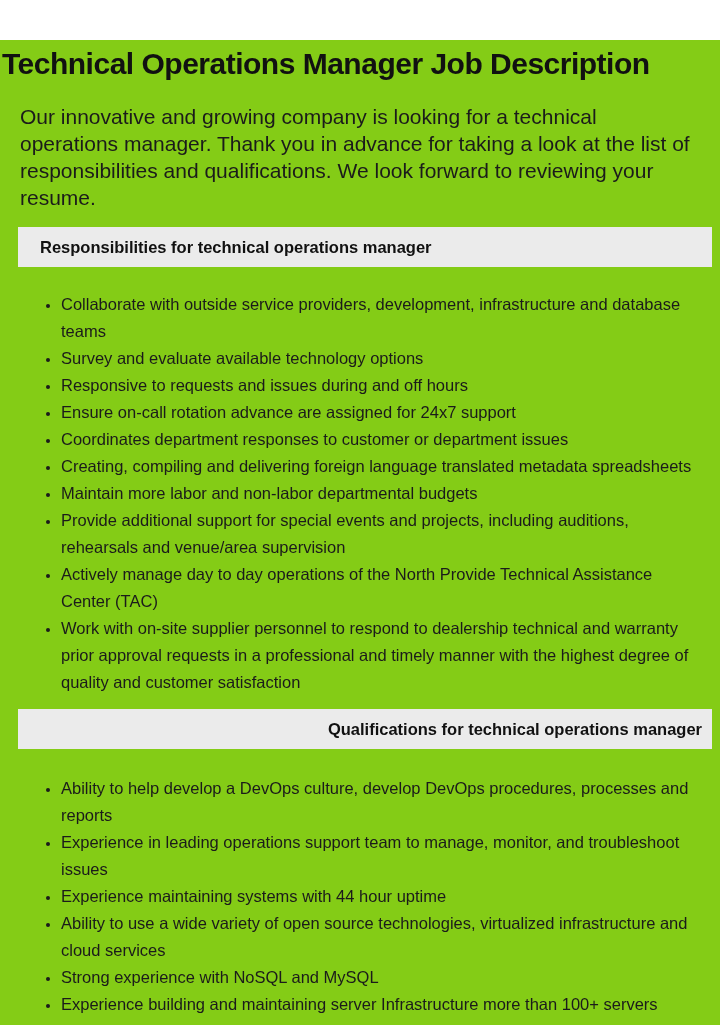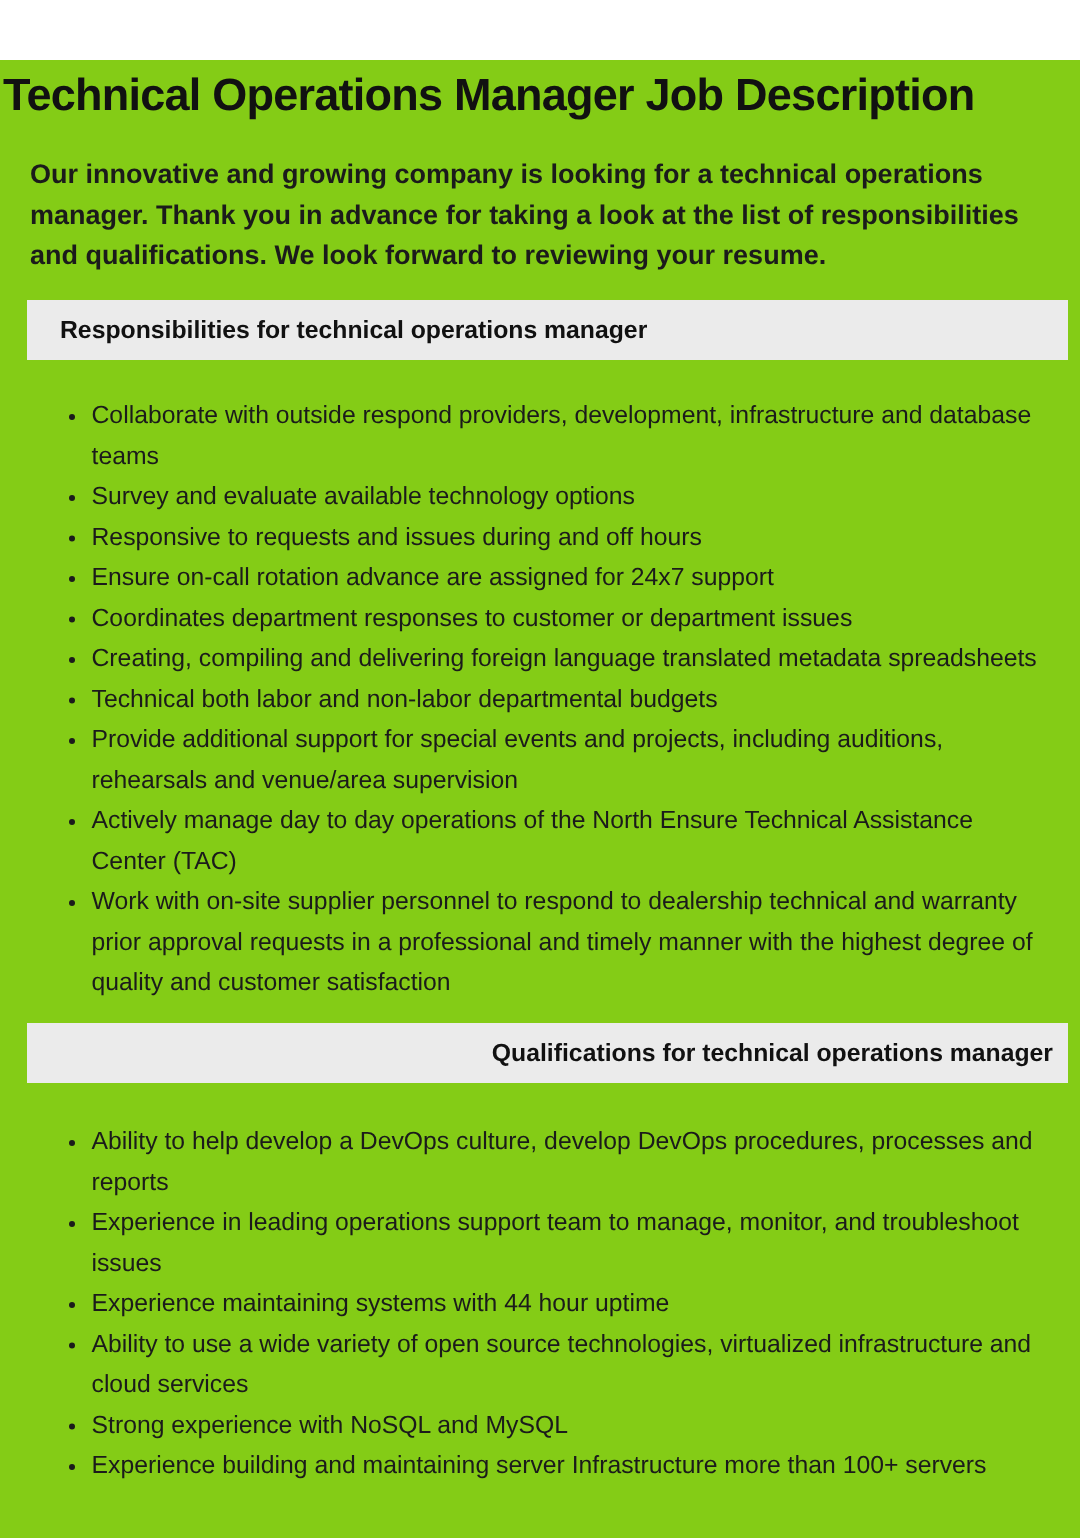--- a/index.html
+++ b/index.html
@@ -27,25 +27,24 @@
     padding: 5px 0 0 2px;
     font-size: 30px;
     line-height: 37px;
     font-weight: 700;
     letter-spacing: -0.5px;
     color: #111111;
     white-space: nowrap;
   }
   p.intro {
     margin: 21px 24px 0 20px;
-    font-size: 18px;
+    font-size: 21px;
     line-height: 27px;
     color: #1b1b1b;
     max-width: 670px;
-    font-weight: bold;
   }
   .heading-bar {
     margin: 16px 8px 0 18px;
     background: #ebebeb;
     padding: 9px 10px 8px 22px;
     box-sizing: border-box;
     height: 40px;
   }
   .heading-bar.second {
     margin-top: 13px;
@@ -84,29 +83,29 @@
 
   <h1 class="title">Technical Operations Manager Job Description</h1>
 
   <p class="intro">Our innovative and growing company is looking for a technical operations manager. Thank you in advance for taking a look at the list of responsibilities and qualifications. We look forward to reviewing your resume.</p>
 
   <div class="heading-bar">
     <span>Responsibilities for technical operations manager</span>
   </div>
 
   <ul class="bullets">
-    <li>Collaborate with outside respond providers, development, infrastructure and database teams</li>
+    <li>Collaborate with outside service providers, development, infrastructure and database teams</li>
     <li>Survey and evaluate available technology options</li>
     <li>Responsive to requests and issues during and off hours</li>
     <li>Ensure on-call rotation advance are assigned for 24x7 support</li>
     <li>Coordinates department responses to customer or department issues</li>
     <li>Creating, compiling and delivering foreign language translated metadata spreadsheets</li>
-    <li>Technical both labor and non-labor departmental budgets</li>
+    <li>Maintain more labor and non-labor departmental budgets</li>
     <li>Provide additional support for special events and projects, including auditions, rehearsals and venue/area supervision</li>
-    <li>Actively manage day to day operations of the North Ensure Technical Assistance Center (TAC)</li>
+    <li>Actively manage day to day operations of the North Provide Technical Assistance Center (TAC)</li>
     <li>Work with on-site supplier personnel to respond to dealership technical and warranty prior approval requests in a professional and timely manner with the highest degree of quality and customer satisfaction</li>
   </ul>
 
   <div class="heading-bar second">
     <span>Qualifications for technical operations manager</span>
   </div>
 
   <ul class="bullets second">
     <li>Ability to help develop a DevOps culture, develop DevOps procedures, processes and reports</li>
     <li>Experience in leading operations support team to manage, monitor, and troubleshoot issues</li>

